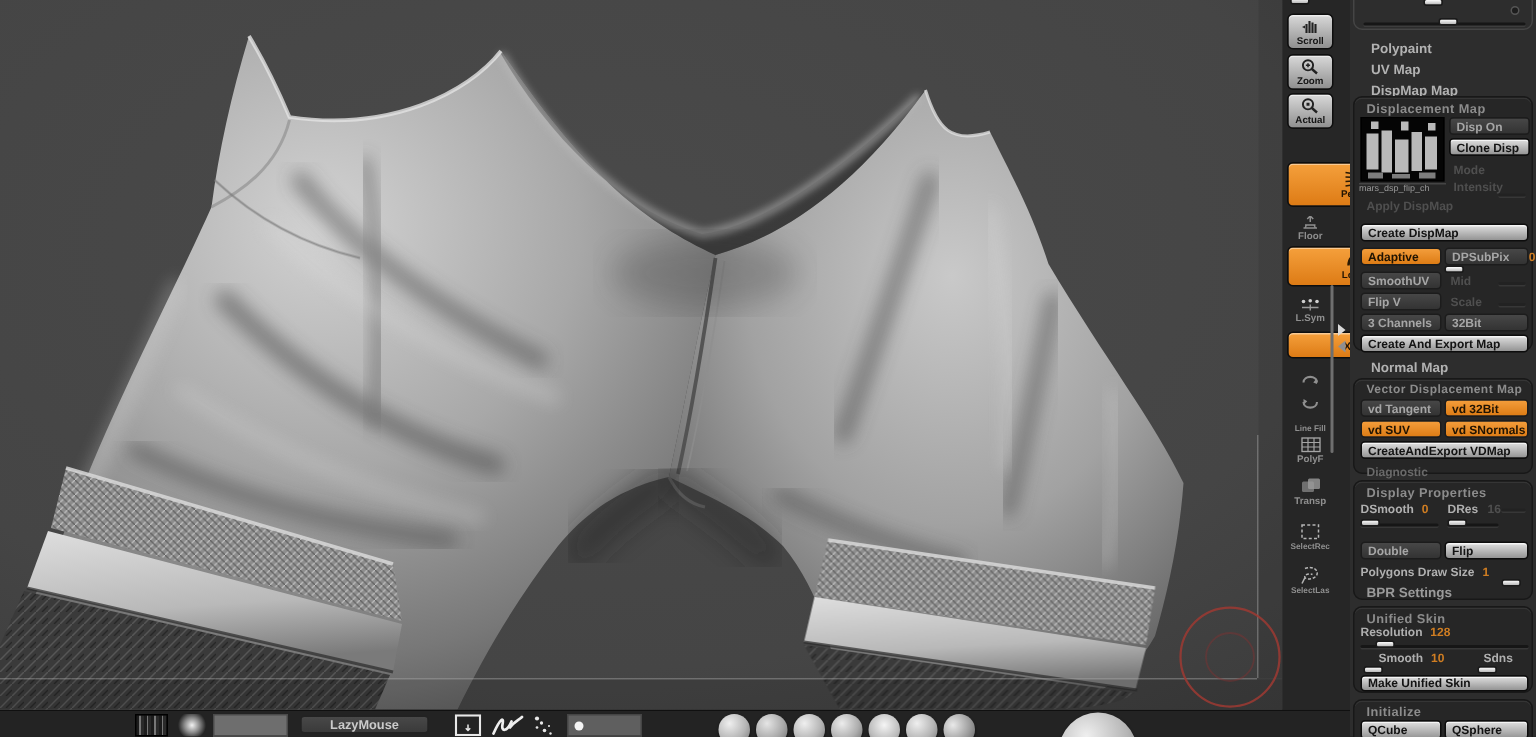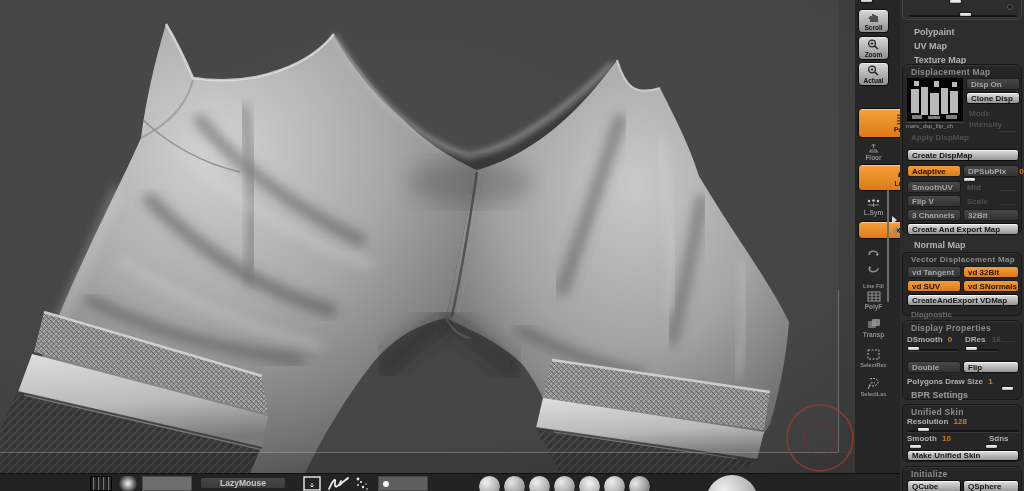--- a/index.html
+++ b/index.html
@@ -296,21 +296,21 @@
     <div class="pbox" style="top:-14px;height:34px;border-color:#454545;background:transparent;">
       <div class="knob" style="left:46px;top:12px;"></div>
       <div class="lbl" style="left:14px;top:0;">Project Morph</div>
       <div class="radio" style="left:104px;top:17px;"></div>
       <div class="track" style="left:6px;top:28px;width:108px;"></div>
       <div class="knob" style="left:56px;top:25px;"></div>
     </div>
 
     <div class="palette-label" style="top:27px;">Polypaint</div>
     <div class="palette-label" style="top:41px;">UV Map</div>
-    <div class="palette-label" style="top:55px;">Texture Map</div>
+    <div class="palette-label" style="top:55px;">DispMap Map</div>
 
     <div class="pbox" style="top:64px;height:170px;">
       <div class="ptitle">Displacement Map</div>
       <div style="position:absolute;left:4px;top:13px;width:56px;height:43px;background:#0a0a0a;border:1px solid #000;">
         <svg width="54" height="41" viewBox="0 0 54 41">
           <rect width="54" height="41" fill="#050505"></rect>
           <g fill="#b9b9b9">
             <rect x="3" y="10" width="8" height="24"></rect>
               <rect x="13" y="8" width="7" height="28"></rect>
             <rect x="22" y="14" width="9" height="22"></rect>
@@ -432,21 +432,21 @@
     </div>
 
     <div class="pbox" style="top:404px;height:58px;">
       <div class="ptitle">Unified Skin</div>
       <div class="lbl" style="left:4px;top:12px;">
         <span>Resolution</span>
         <span class="oval" style="margin-left:3px;">128</span>
       </div>
       <div class="track" style="left:4px;top:25px;width:112px;"></div>
       <div class="knob" style="left:14px;top:22px;"></div>
-      <div class="lbl" style="left:4px;top:29px;">
+      <div class="lbl" style="left:16px;top:29px;">
         <span>Smooth</span>
         <span class="oval" style="margin-left:3px;">10</span>
       </div>
       <div class="lbl" style="left:86px;top:29px;">Sdns</div>
       <div class="knob" style="left:6px;top:39px;"></div>
       <div class="knob" style="left:82px;top:39px;"></div>
       <div class="btn btn-light" style="left:4px;top:45px;width:112px;height:11px;">
         <span>Make Unified Skin</span>
       </div>
     </div>

